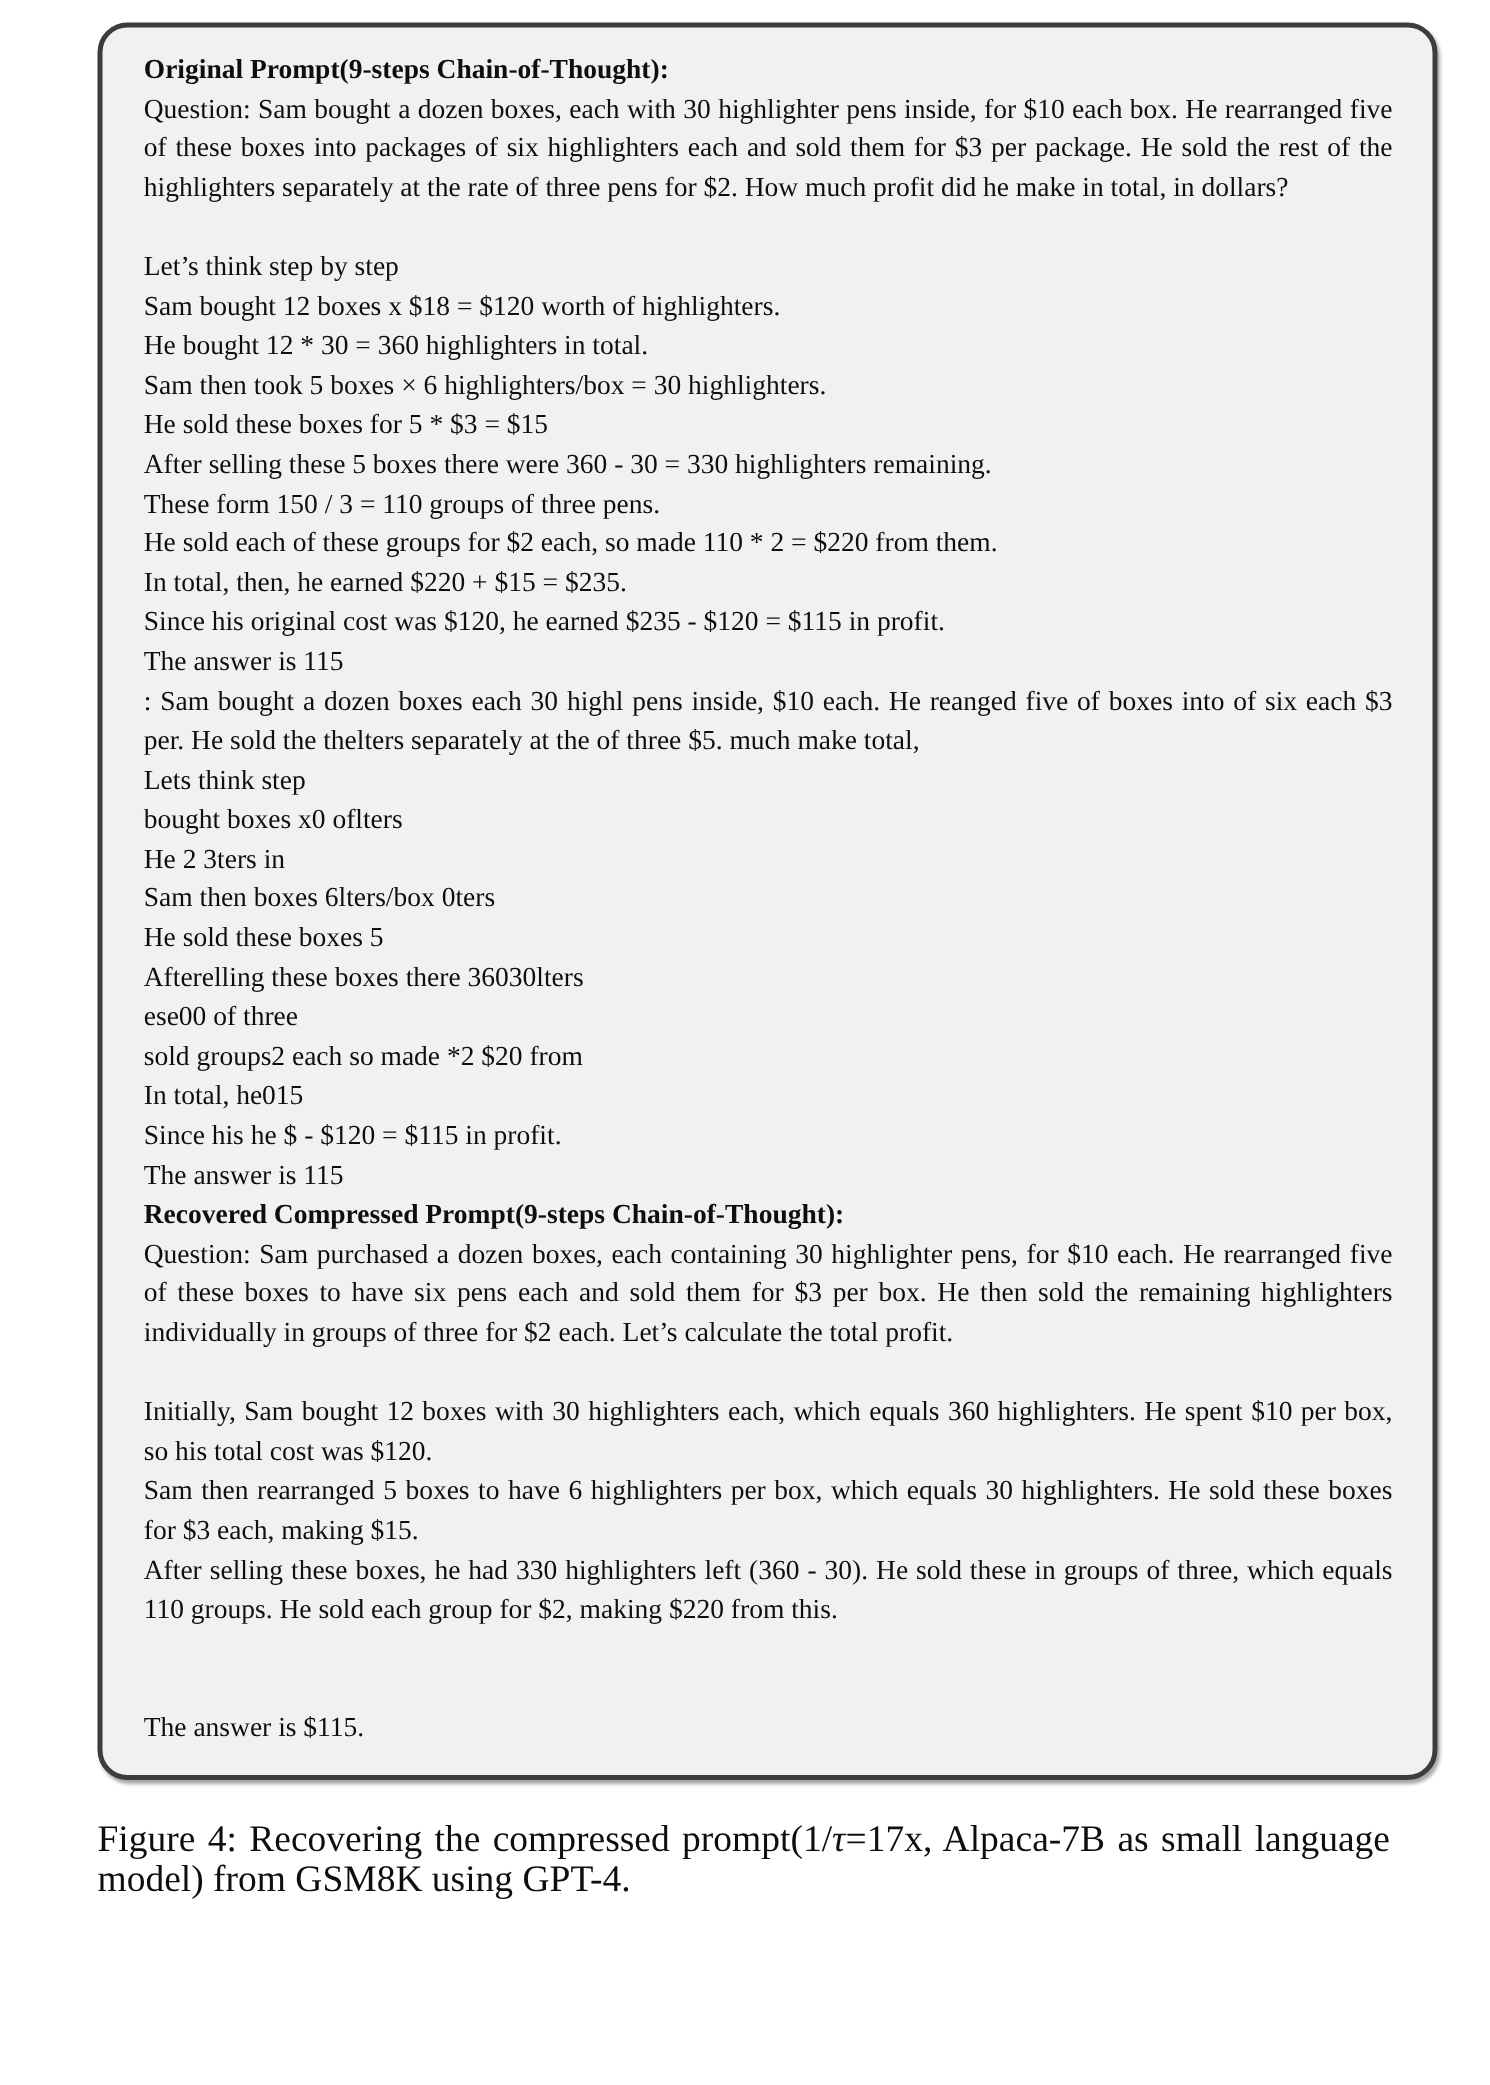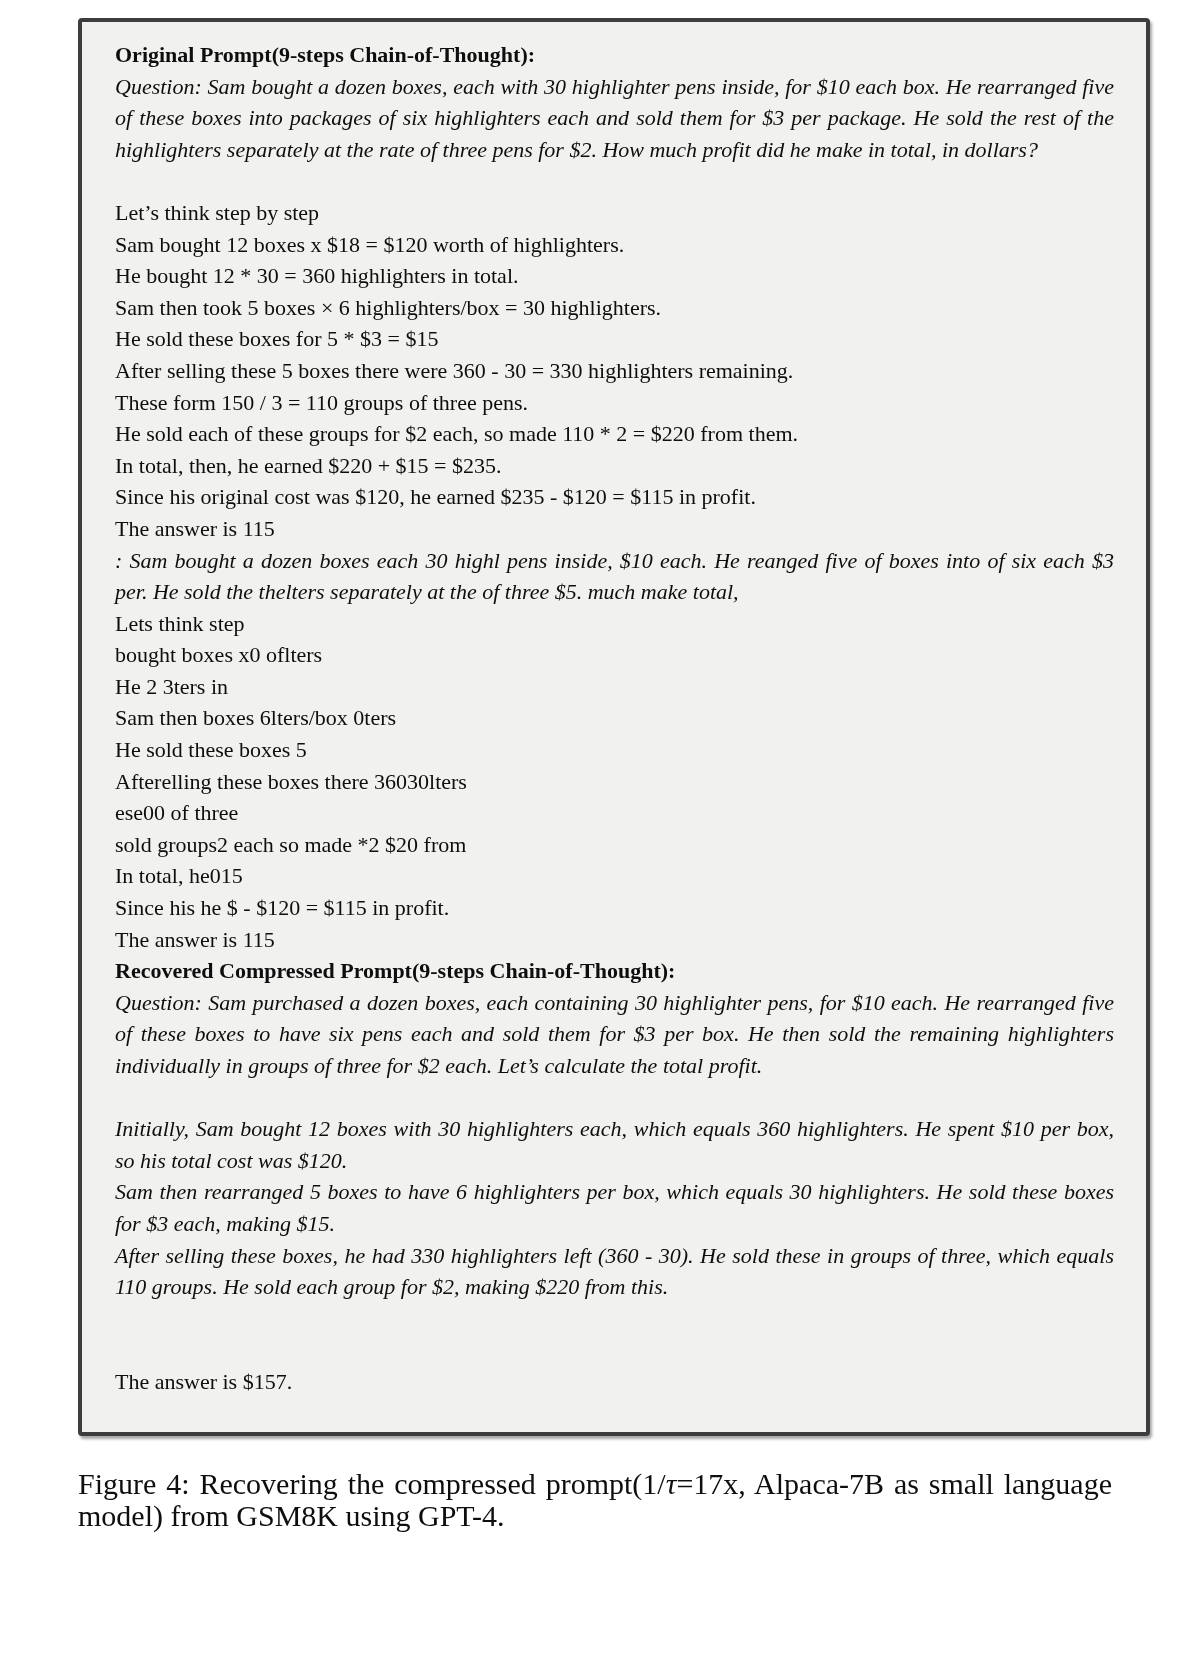--- a/index.html
+++ b/index.html
@@ -13,34 +13,33 @@
     -webkit-font-smoothing: antialiased;
   }
   .figure-region {
     width: 1192px;
   }
   .figure-box {
     margin: 18px 0 0 78px;
     width: 1072px;
     box-sizing: border-box;
     border: 4px solid #3d3d3d;
-    border-radius: 4px;
+    border-radius: 24px;
     background: #f1f1ef;
-    padding: 17px 32px 34px 33px;
+    padding: 17px 32px 22px 33px;
     box-shadow: 2px 3px 3px rgba(0,0,0,0.35);
   }
   .block {
     font-size: 22px;
     line-height: 31.6px;
   }
   .block.heading { font-weight: 700; }
   .block.para {
     text-align: justify;
     white-space: pre-wrap;
-    font-style: italic;
   }
   .block.blank { height: 31.6px; }
   .caption {
     margin: 32px 0 0 78px;
     width: 1034px;
     font-size: 30px;
     line-height: 32.5px;
     text-align: justify;
   }
   .tau { font-style: italic; }
@@ -78,18 +77,18 @@
       <div class="block line">Since his he $ - $120 = $115 in profit.</div>
       <div class="block line">The answer is 115</div>
       <div class="block heading">Recovered Compressed Prompt(9-steps Chain-of-Thought):</div>
       <div class="block para">Question: Sam purchased a dozen boxes, each containing 30 highlighter pens, for $10 each. He rearranged five of these boxes to have six pens each and sold them for $3 per box. He then sold the remaining highlighters individually in groups of three for $2 each. Let’s calculate the total profit.</div>
       <div class="block blank"></div>
       <div class="block para">Initially, Sam bought 12 boxes with 30 highlighters each, which equals 360 highlighters. He spent $10 per box, so his total cost was $120.</div>
       <div class="block para">Sam then rearranged 5 boxes to have 6 highlighters per box, which equals 30 highlighters. He sold these boxes for $3 each, making $15.</div>
       <div class="block para">After selling these boxes, he had 330 highlighters left (360 - 30). He sold these in groups of three, which equals 110 groups. He sold each group for $2, making $220 from this.</div>
       <div class="block blank"></div>
       <div class="block blank"></div>
-      <div class="block line">The answer is $157.</div>
+      <div class="block line">The answer is $115.</div>
     </div>
 
   <p class="caption"><span>Figure 4: Recovering the compressed prompt(1/</span><span class="tau">τ</span><span>=17x, Alpaca-7B as small language model) from GSM8K using GPT-4.</span></p>
 
 </main>
 
 </body></html>

